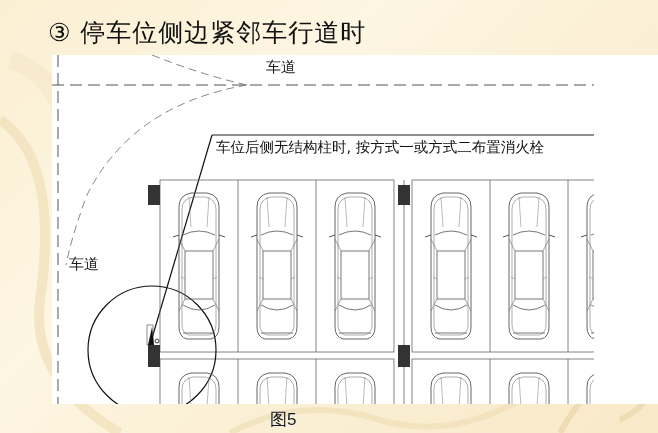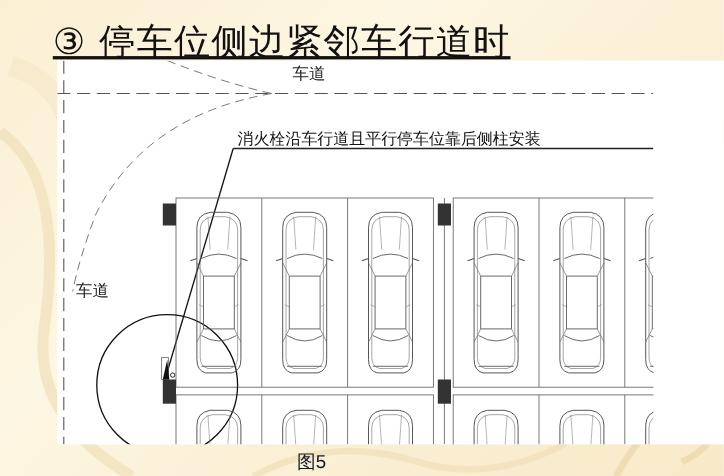--- a/index.html
+++ b/index.html
@@ -3,22 +3,22 @@
 <meta charset="utf-8">
 <style>
   html, body { margin:0; padding:0; }
   body {
     width:658px; height:433px; overflow:hidden; position:relative;
     background: linear-gradient(135deg, #fbefd3 0%, #fdf6e2 35%, #fbf0d6 60%, #f8e9c8 100%);
     font-family: "DejaVu Sans", "Liberation Sans", sans-serif;
   }
   .swirl { position:absolute; pointer-events:none; }
   .title {
-    position:absolute; left:48px; top:16px; font-size:33px; color:#111;
-    letter-spacing:1px; white-space:nowrap;text-decoration:underline;
+    position:absolute; left:48px; top:16px; font-size:25px; color:#111;
+    letter-spacing:1px; white-space:nowrap;
   }
   .canvas {
     position:absolute; left:52px; top:55px; width:614px; height:349px;
     background:#fff; overflow:hidden;
   }
   .canvas svg { position:absolute; left:0; top:0; }
   .lbl { position:absolute; font-size:15px; color:#222; white-space:nowrap; }
   .note { position:absolute; font-size:14.5px; color:#111; white-space:nowrap; }
   .caption {
     position:absolute; left:270px; top:408px; font-size:17px; color:#0f172a;
@@ -101,16 +101,16 @@
     <use href="#car" x="119" y="312"></use>
     <use href="#car" x="197" y="312"></use>
     <use href="#car" x="275" y="312"></use>
     <use href="#car" x="371" y="312"></use>
     <use href="#car" x="449" y="312"></use>
     <use href="#car" x="527" y="312"></use>
   </svg>
 
   <div class="lbl" style="left:214px; top:3px;">车道</div>
   <div class="lbl" style="left:17px; top:200px;">车道</div>
-  <div class="note" style="left:164px; top:62px;">消火栓沿车行道且平行停车位靠后侧柱安装</div>
+  <div class="note" style="left:164px; top:83px;">车位后侧无结构柱时, 按方式一或方式二布置消火栓</div>
 </div>
 
 <div class="caption">图5</div>
 
 </body></html>

